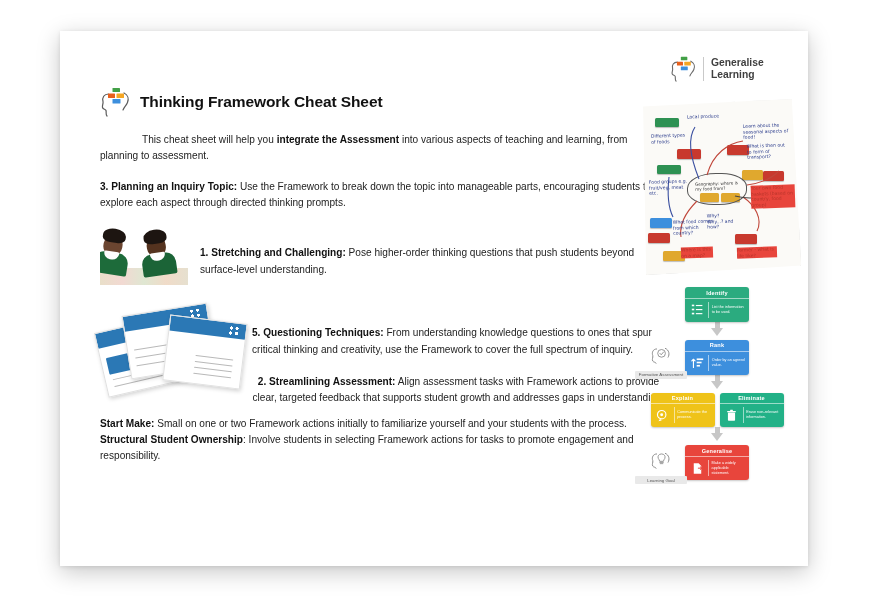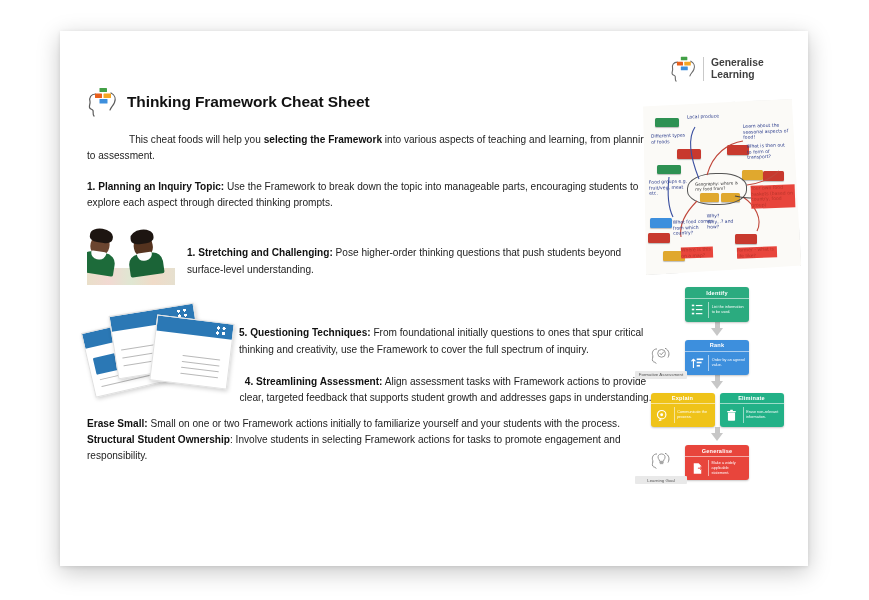--- a/index.html
+++ b/index.html
@@ -26,21 +26,21 @@
     top: 31px;
     width: 748px;
     height: 535px;
     background: #ffffff;
     box-shadow: 0 6px 22px rgba(0,0,0,0.22), 0 1px 4px rgba(0,0,0,0.10);
   }
 
   
   .left-col {
     position: absolute;
-    left: 27px;
+    left: 40px;
     top: 55px;
     width: 565px;
   }
 
   .title-row {
     display: flex;
     align-items: center;
     gap: 10px;
     margin-bottom: 14px;
   }
@@ -251,23 +251,23 @@
           <path d="M17 16 C8 16 4 23 6 31 C7 36 4 38 5 43 C6 47 11 46 12 49 C13 53 11 57 14 60" fill="none" stroke="#5b5b5b" stroke-width="2.4" stroke-linecap="round"></path>
           <path d="M48 14 C56 18 58 26 55 33 C52 40 48 42 46 48" fill="none" stroke="#5b5b5b" stroke-width="2.4" stroke-linecap="round"></path>
           <rect x="25" y="4" width="15" height="8" rx="1.2" fill="#43a047"></rect>
           <rect x="16" y="15" width="14" height="9" rx="1.2" fill="#e8601c"></rect>
           <rect x="33" y="15" width="15" height="9" rx="1.2" fill="#f5a623"></rect>
           <rect x="25" y="26" width="16" height="9" rx="1.2" fill="#3d8fdd"></rect>
         </svg>
         <div class="doc-title">Thinking Framework Cheat Sheet</div>
       </div>
 
-      <p class="para indent"><span>This cheat foods will help you </span><b>selecting the Framework</b><span> into various aspects of teaching and learning, from planning to assessment.</span></p>
-
-      <p class="para block"><b>1. Planning an Inquiry Topic:</b><span> Use the Framework to break down the topic into manageable parts, encouraging students to explore each aspect through directed thinking prompts.</span></p>
+      <p class="para indent"><span>This cheat sheet will help you </span><b>integrate the Assessment</b><span> into various aspects of teaching and learning, from planning to assessment.</span></p>
+
+      <p class="para block"><b>3. Planning an Inquiry Topic:</b><span> Use the Framework to break down the topic into manageable parts, encouraging students to explore each aspect through directed thinking prompts.</span></p>
 
       <div class="clearfix block">
         <div class="float-img-left students-photo">
           <div class="sp-desk"></div>
           <div class="sp-kid sp-k1">
             <div class="head">
                 <div class="hair"></div>
               </div>
             <div class="body">
                 <div class="collar"></div>
@@ -307,25 +307,25 @@
           <div class="tcard card-b">
             <div class="bar">
                 <div class="dots"></div>
               </div>
             <div class="hand" style="top:36px; left:38%"></div>
             <div class="hand" style="top:42px; left:38%"></div>
             <div class="hand" style="top:48px; left:38%"></div>
             <div class="hand" style="top:54px; left:38%"></div>
           </div>
         </div>
-        <p class="para" style="padding-top:18px"><b>5. Questioning Techniques:</b><span> From foundational initially questions to ones that spur critical thinking and creativity, use the Framework to cover the full spectrum of inquiry.</span></p>
-        <p class="para center-ish" style="margin-top:16px"><b>4. Streamlining Assessment:</b><span> Align assessment tasks with Framework actions to provide clear, targeted feedback that supports student growth and addresses gaps in understanding.</span></p>
+        <p class="para" style="padding-top:18px"><b>5. Questioning Techniques:</b><span> From understanding knowledge questions to ones that spur critical thinking and creativity, use the Framework to cover the full spectrum of inquiry.</span></p>
+        <p class="para center-ish" style="margin-top:16px"><b>2. Streamlining Assessment:</b><span> Align assessment tasks with Framework actions to provide clear, targeted feedback that supports student growth and addresses gaps in understanding.</span></p>
       </div>
 
-      <p class="para" style="margin:0"><b>Erase Small:</b><span> Small on one or two Framework actions initially to familiarize yourself and your students with the process.</span></p>
+      <p class="para" style="margin:0"><b>Start Make:</b><span> Small on one or two Framework actions initially to familiarize yourself and your students with the process.</span></p>
       <p class="para" style="margin:0"><b>Structural Student Ownership</b><span>: Involve students in selecting Framework actions for tasks to promote engagement and responsibility.</span></p>
     </div>
 
     <div class="right-col">
 
       <div class="brand">
         <svg class="brand-mark" viewBox="0 0 60 64">
           <path d="M17 16 C8 16 4 23 6 31 C7 36 4 38 5 43 C6 47 11 46 12 49 C13 53 11 57 14 60" fill="none" stroke="#6a6a6a" stroke-width="2.6" stroke-linecap="round"></path>
           <path d="M48 14 C56 18 58 26 55 33 C52 40 48 42 46 48" fill="none" stroke="#6a6a6a" stroke-width="2.6" stroke-linecap="round"></path>
           <rect x="25" y="4" width="15" height="8" rx="1.2" fill="#43a047"></rect>

